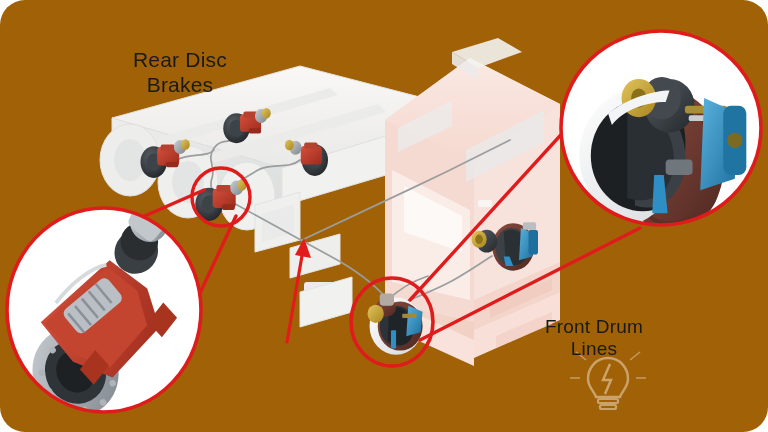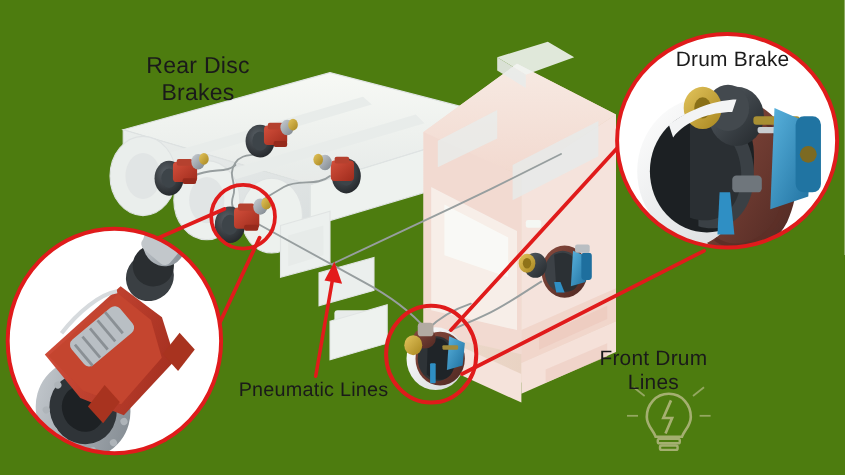--- a/index.html
+++ b/index.html
@@ -1,17 +1,17 @@
 <!DOCTYPE html>
 <html><head>
 <meta charset="utf-8">
 <style>
   html,body{margin:0;padding:0;background:#fff;}
   body{width:768px;height:432px;overflow:hidden;font-family:"Liberation Sans",sans-serif;}
-  #stage{position:relative;width:768px;height:432px;background:#4d7c0f;}
+  #stage{position:relative;width:768px;height:432px;background:#a16207;border-radius:25px;}
   #scene{position:absolute;inset:0;width:768px;height:432px;}
   .lbl{position:absolute;color:#1a1a1a;font-family:"Liberation Sans",sans-serif;
        text-align:center;line-height:1.18;white-space:pre-line;letter-spacing:.2px;}
   .lbl-rear{left:86px;top:48px;width:188px;font-size:21px;}
   .lbl-drum{left:578px;top:44px;width:176px;font-size:19px;}
   .lbl-disc{left:34px;top:214px;width:158px;font-size:19px;}
   .lbl-front{left:512px;top:316px;width:164px;font-size:19px;}
   .lbl-pneu{left:198px;top:344px;width:174px;font-size:18px;}
   .wm{position:absolute;left:556px;top:360px;width:176px;height:52px;
       font-size:40px;font-weight:bold;letter-spacing:7px;color:#f2d3b4;
@@ -325,22 +325,20 @@
           <path d="M640,352 L630,360"></path>
         <path d="M570,378 L580,378"></path>
           <path d="M646,378 L636,378"></path>
       </g>
     </g>
   </svg>
 
   <div class="lbl lbl-rear">Rear Disc
 Brakes</div>
 
-  <div class="lbl lbl-drum">Drum Brake</div>
 
 
   <div class="lbl lbl-front">Front Drum
 Lines</div>
 
-  <div class="lbl lbl-pneu">Pneumatic Lines</div>
 
 
 </div>
 
 </body></html>

